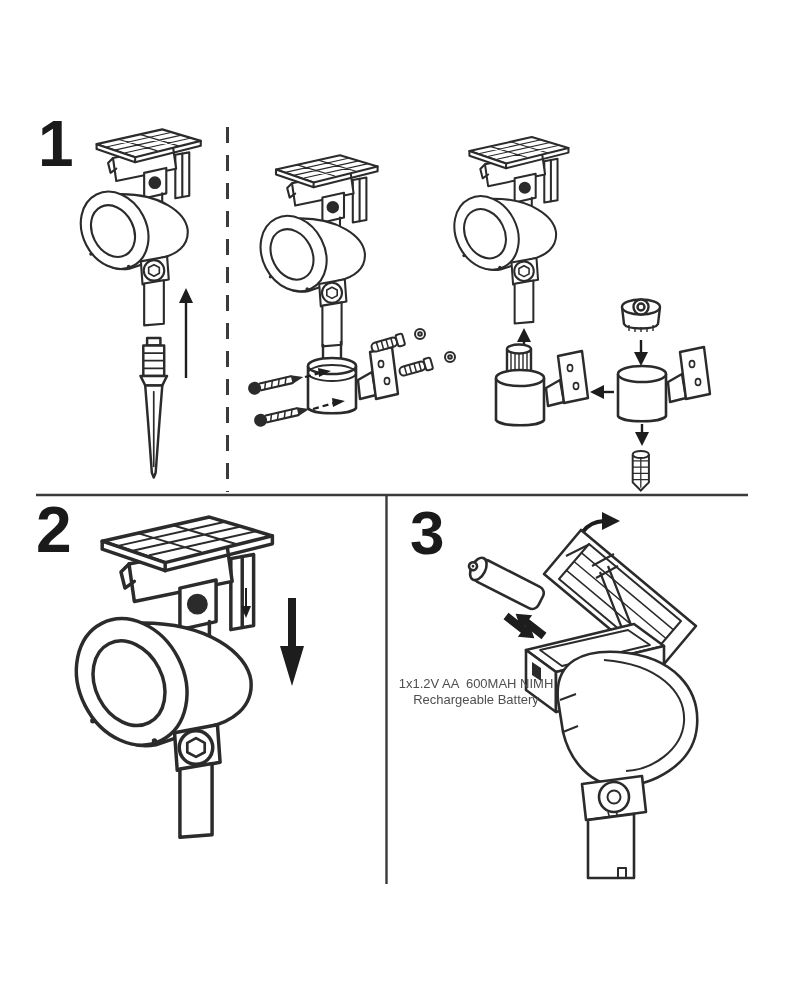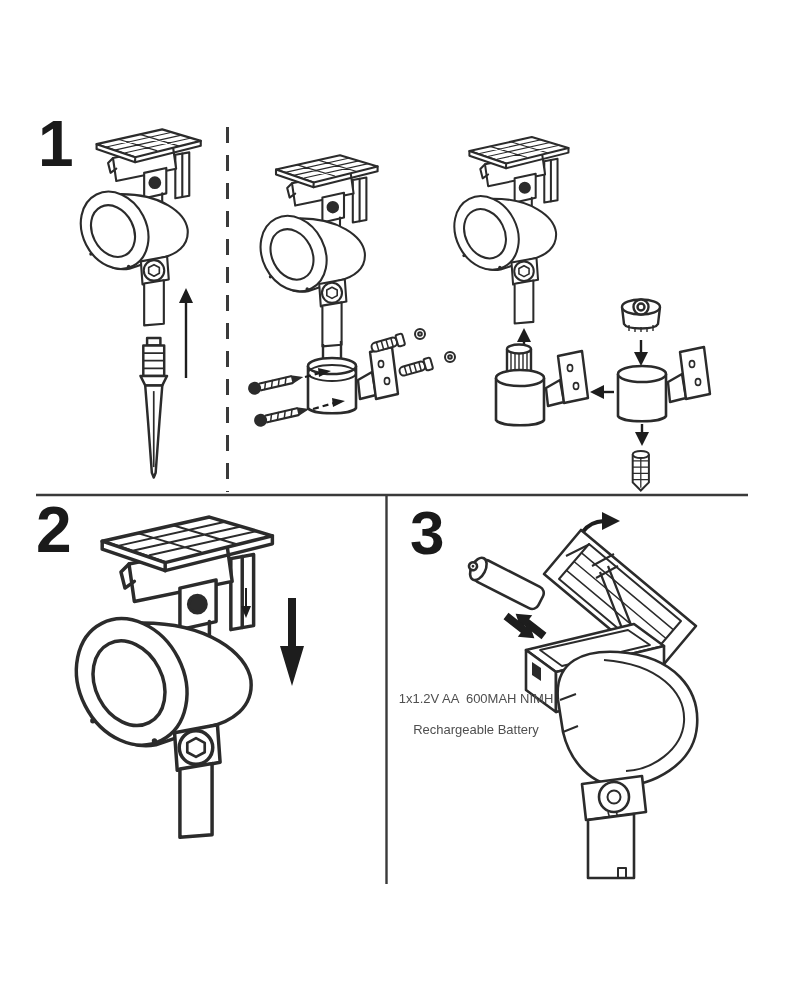--- a/index.html
+++ b/index.html
@@ -13,21 +13,21 @@
     font-size:64px;line-height:1;letter-spacing:-2px;
   }
   #num1{left:38px;top:112px;}
   #num2{left:36px;top:498px;}
   #num3{left:410px;top:502px;font-size:62px;}
   .artwork{position:absolute;left:0;top:0;}
   .battery-note{
     position:absolute;left:391px;top:676px;width:170px;
     color:#4f4f4f;font-size:13px;line-height:1.2;text-align:center;
   }
-  .battery-note .line{white-space:pre;margin-top:15px;}
+  .battery-note .line{white-space:pre;}
   .defs-holder{position:absolute;width:0;height:0;overflow:hidden;}
 </style>
 </head>
 <body>
 
 <div class="page">
 
   <svg class="defs-holder" aria-hidden="true">
     <defs>
       <g id="spotlight-shape" stroke="#2b2b2b" fill="#ffffff" stroke-width="2.6" stroke-linejoin="round" stroke-linecap="round">

